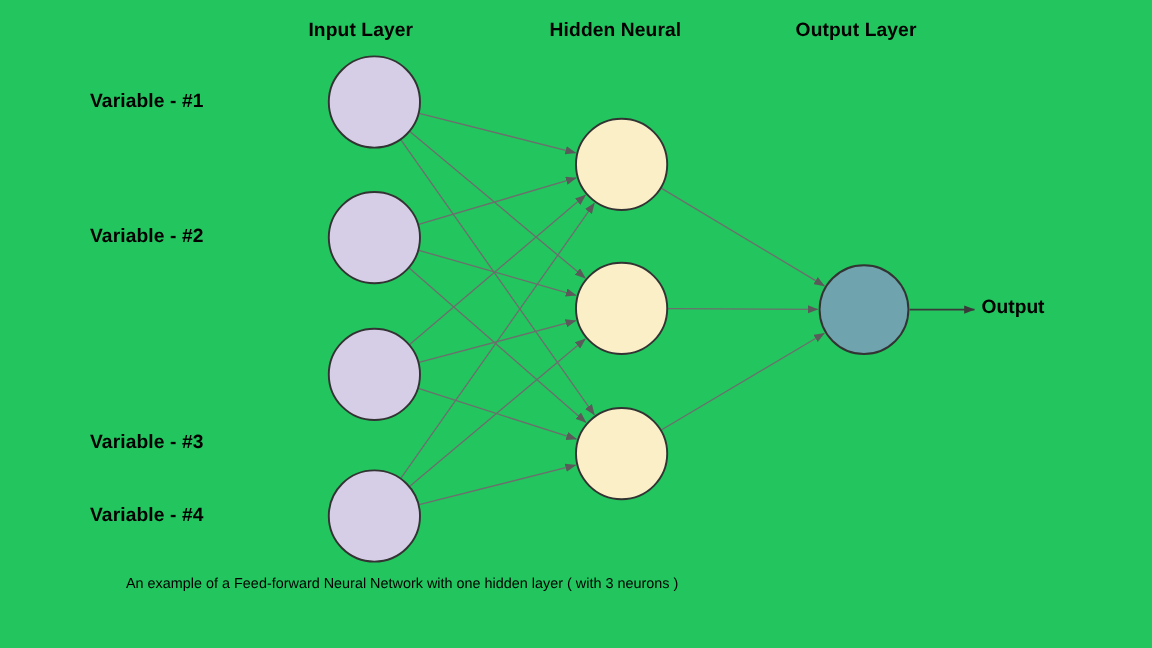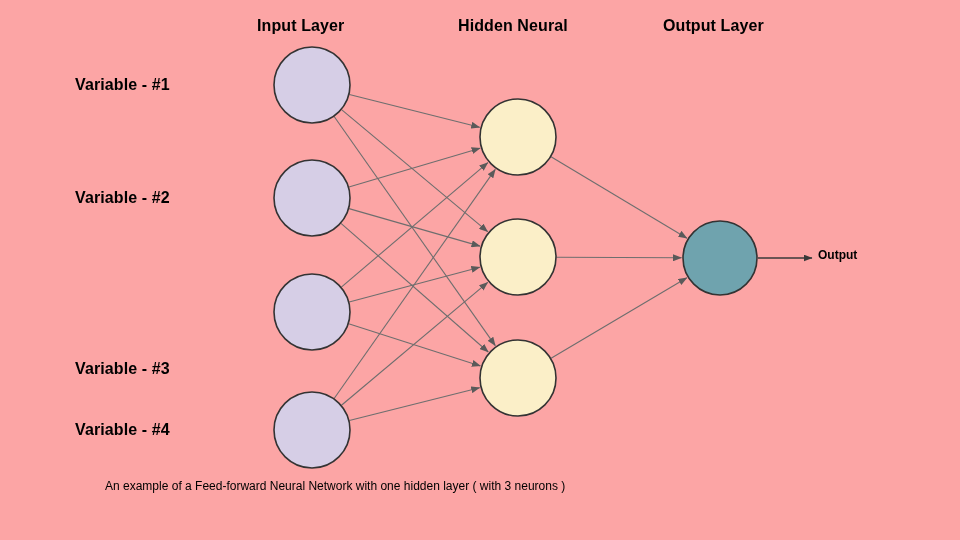--- a/index.html
+++ b/index.html
@@ -4,21 +4,21 @@
 <style>
   html, body {
     margin: 0;
     padding: 0;
     background: #ffffff;
   }
   #canvas {
     position: relative;
     width: 960px;
     height: 540px;
-    background: #fca5a5;
+    background: #22c55e;
     overflow: hidden;
     font-family: "Liberation Sans", sans-serif;
   }
   .layer-title {
     position: absolute;
     font-family: "Liberation Sans", sans-serif;
     font-size: 16px;
     font-weight: bold;
     color: #000000;
     white-space: nowrap;
@@ -30,21 +30,21 @@
     font-size: 16px;
     font-weight: bold;
     color: #000000;
     white-space: nowrap;
     letter-spacing: 0.1px;
     text-align: right;
   }
   .output-label {
     position: absolute;
     font-family: "Liberation Sans", sans-serif;
-    font-size: 12px;
+    font-size: 16px;
     font-weight: bold;
     color: #000000;
     white-space: nowrap;
   }
   .caption {
     position: absolute;
     font-family: "Liberation Sans", sans-serif;
     font-size: 12px;
     font-weight: normal;
     color: #000000;

